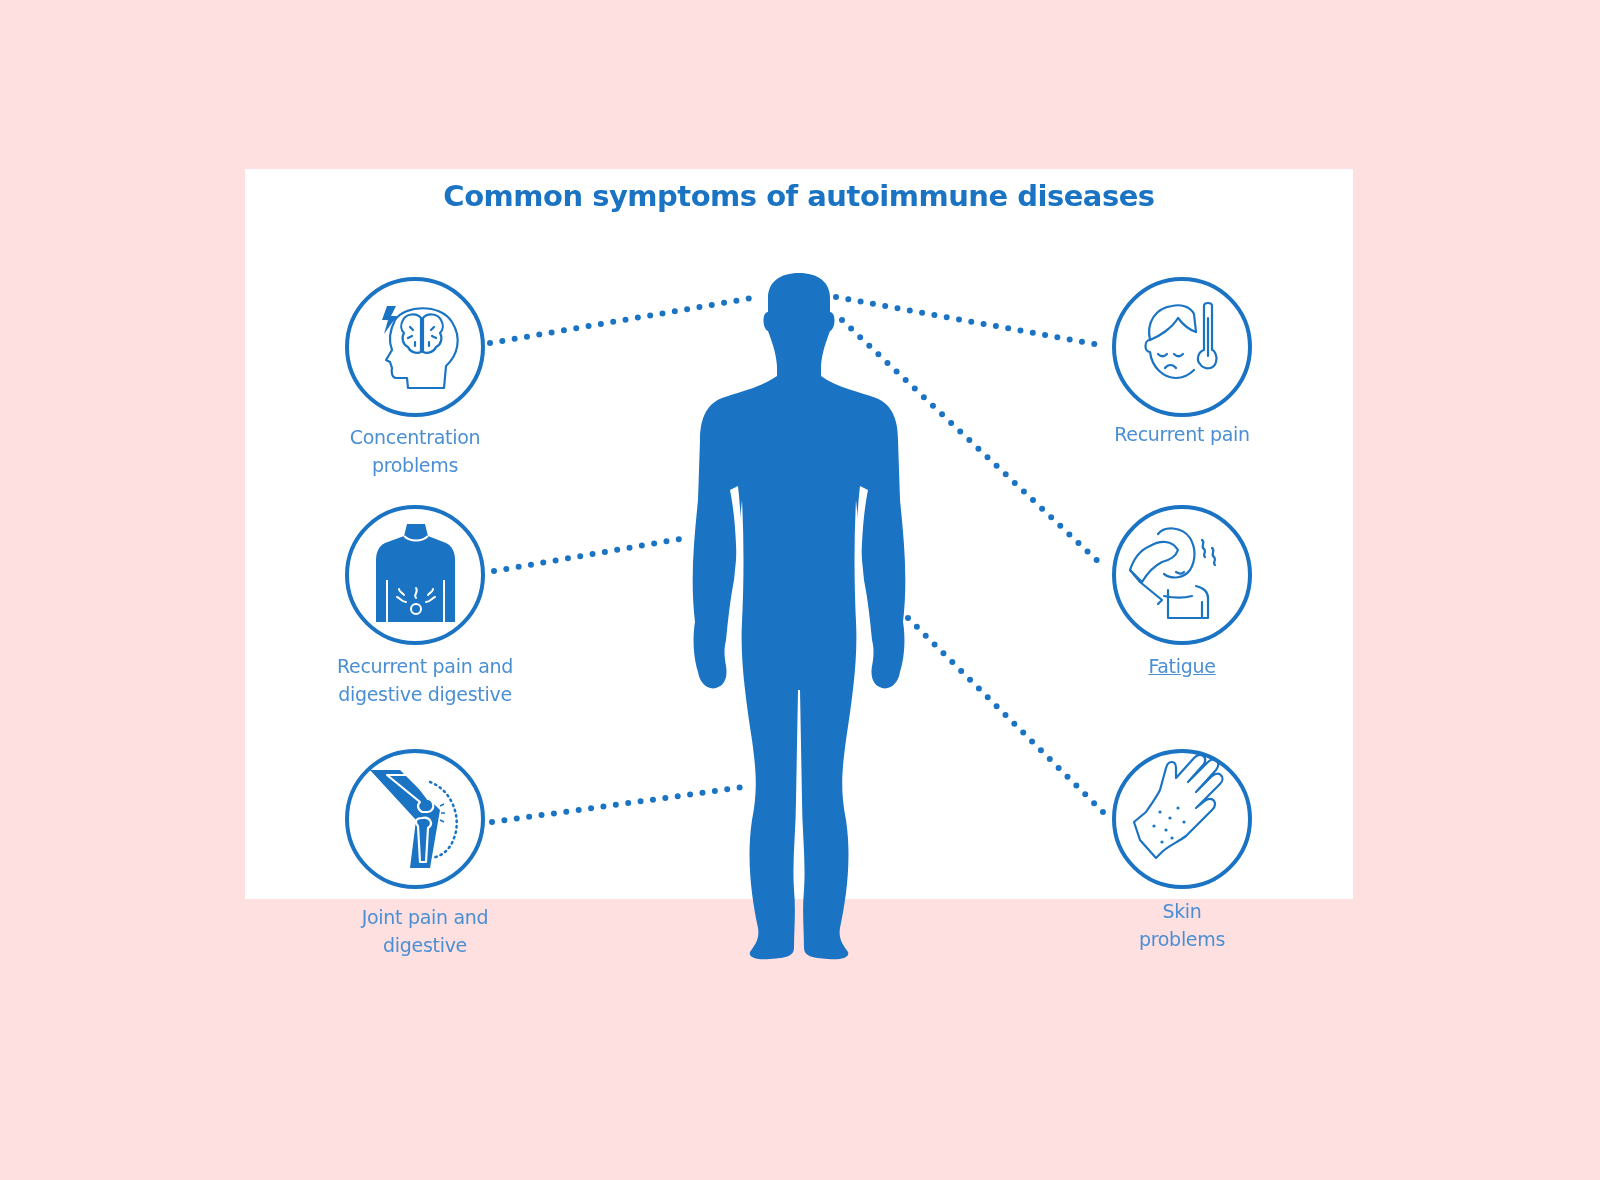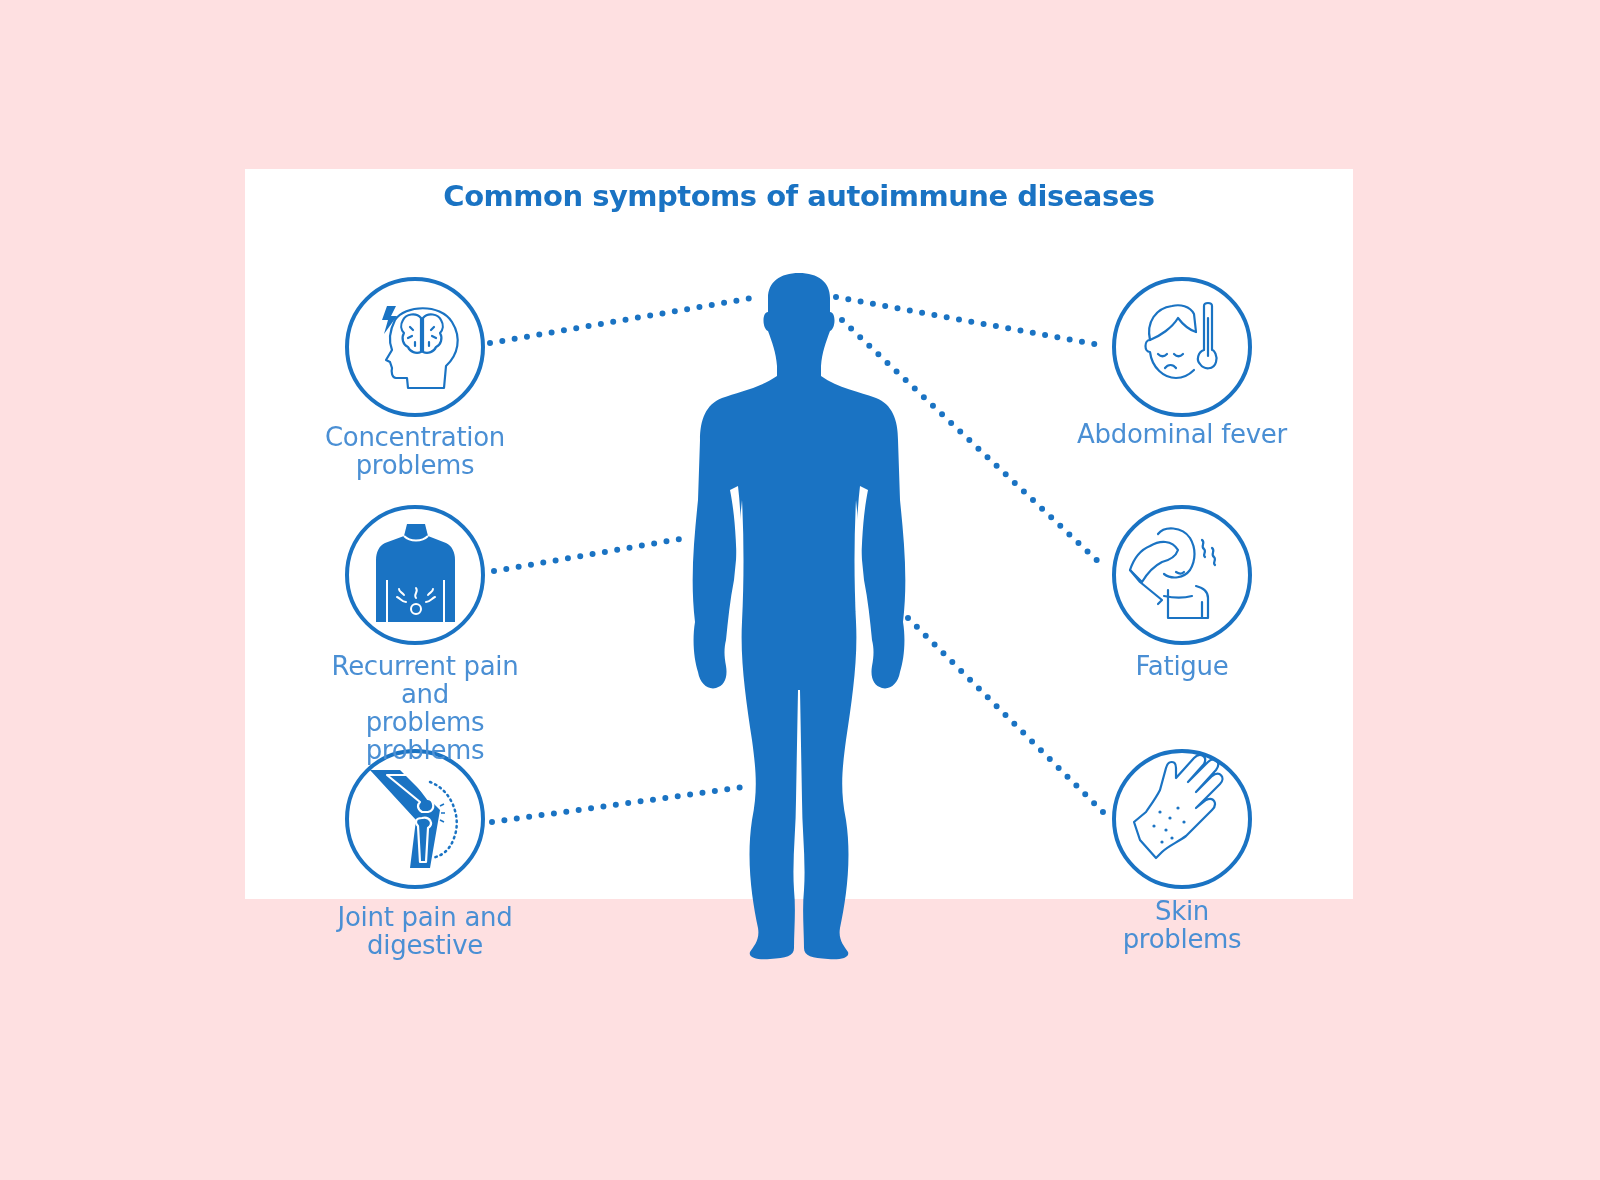--- a/index.html
+++ b/index.html
@@ -13,21 +13,21 @@
       background:#ffffff;
     }
     .title {
       position:absolute; left:0; top:10px; width:1108px; text-align:center;
       font-family:"DejaVu Sans", sans-serif; font-weight:bold;
       font-size:29px; letter-spacing:-0.5px; color:#1a73c3;
     }
     svg.art { position:absolute; left:0; top:0; }
     .label {
       position:absolute; text-align:center; color:#4a8fd4;
-      font-family:"DejaVu Sans", sans-serif; font-size:26px; line-height:28px;
+      font-family:"DejaVu Sans", sans-serif; font-size:19px; line-height:28px;
       width:240px; letter-spacing:-0.3px;
     }
   </style>
 </head>
 <body>
 
 <div class="card">
   <div class="title">Common symptoms of autoimmune diseases</div>
 </div>
 
@@ -174,28 +174,28 @@
     </g>
   </g>
 </svg>
 
 <div class="label" style="left:295px; top:423px;">
   <div>Concentration</div>
   <div>problems</div>
 </div>
 <div class="label" style="left:305px; top:652px;">
   <div>Recurrent pain and</div>
-  <div>problems problems</div>
+  <div>digestive digestive</div>
 </div>
 <div class="label" style="left:305px; top:903px;">
   <div>Joint pain and</div>
   <div>digestive</div>
 </div>
 <div class="label" style="left:1062px; top:420px;">
-  <div>Abdominal fever</div>
-</div>
-<div class="label" style="left:1062px; top:652px;">
+  <div>Recurrent pain</div>
+</div>
+<div class="label" style="left:1062px; top:652px;text-decoration:underline;">
   <div>Fatigue</div>
 </div>
 <div class="label" style="left:1062px; top:897px;">
   <div>Skin</div>
   <div>problems</div>
 </div>
 
 </body></html>

